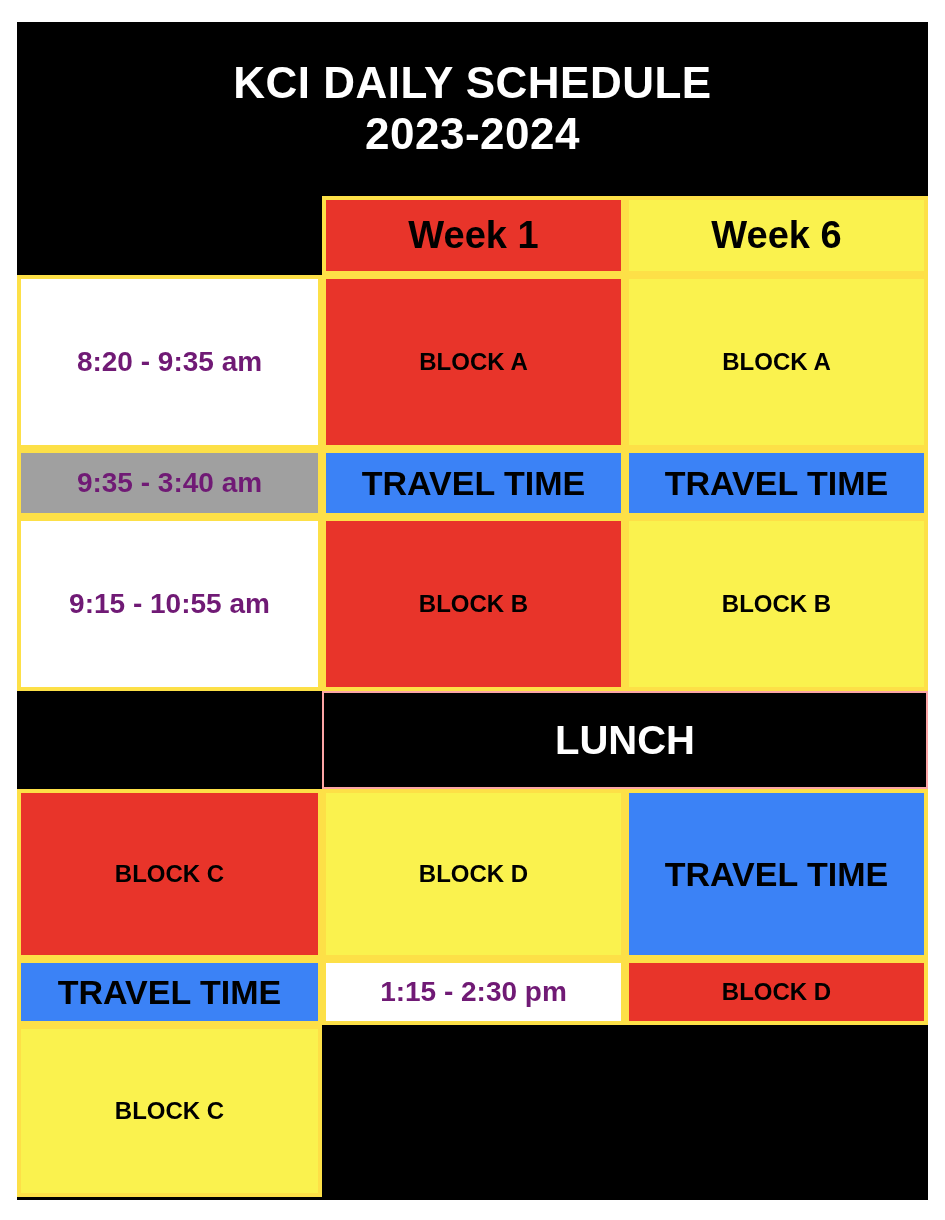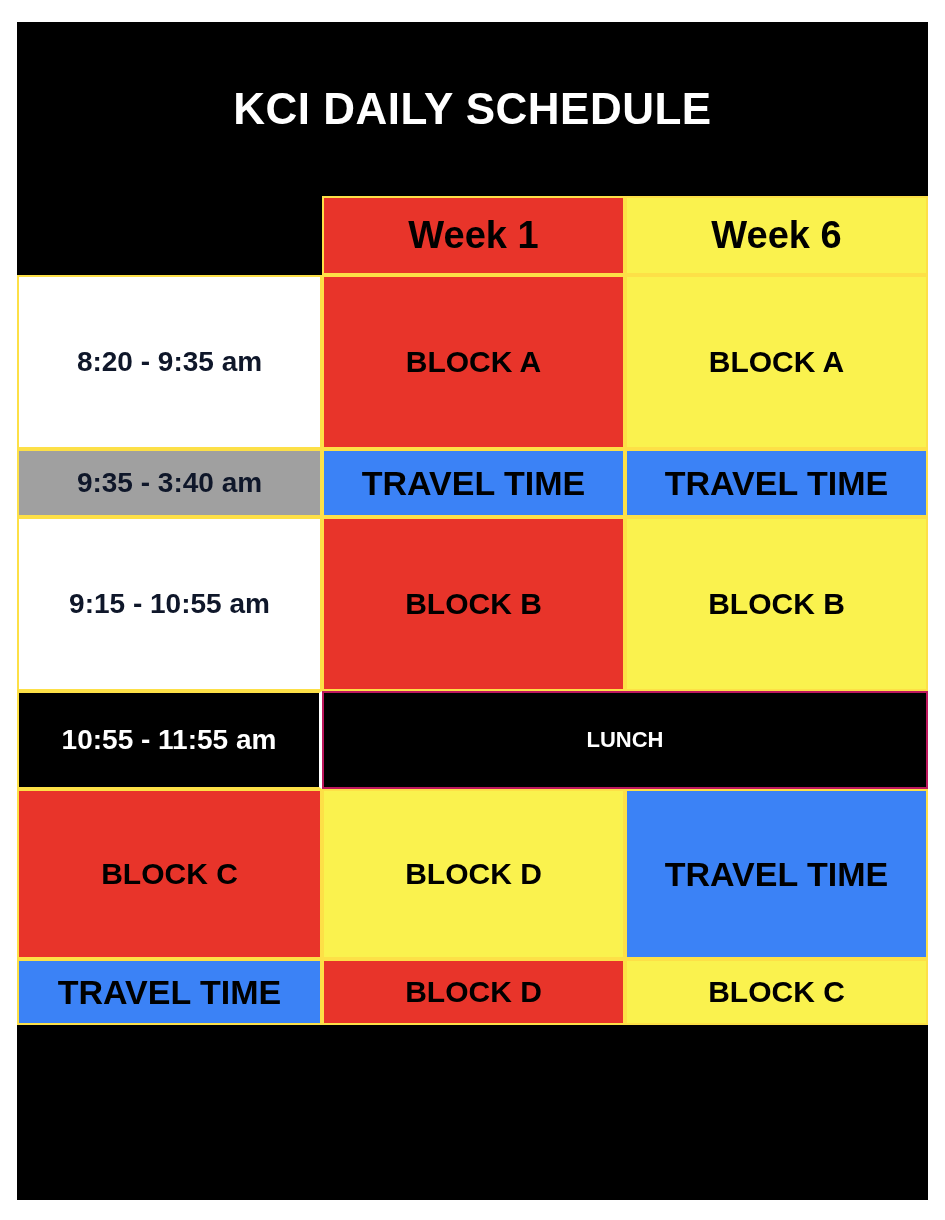--- a/index.html
+++ b/index.html
@@ -22,21 +22,21 @@
     grid-template-rows:174px 79px 174px 68px 174px 98px 170px 66px 172px;
     width:911px;height:1178px;
     background:#000000;
     gap:0;
   }
   .cell{
     box-sizing:border-box;
     display:flex;
     align-items:center;
     justify-content:center;
-    border:2px solid #fde047;
+    border:4px solid #fde047;
     overflow:hidden;
     text-align:center;
   }
   
   .title-block{
     grid-column:1 / span 3;
     grid-row:1 / span 1;
     background:#000000;
     border:none;
     flex-direction:column;
@@ -61,81 +61,82 @@
     border:none;
   }
   .week-head{
     font-size:38px;
     font-weight:bold;
     color:#000000;
   }
   
   .time-cell{
     background:#ffffff;
-    color:#0f172a;
+    color:#701a75;
     font-size:28px;
     font-weight:bold;
   }
   .time-cell.travel{
     background:#A0A0A0;
   }
   .time-cell.lunch{
     background:#000000;
     color:#ffffff;
     border-right:3px solid #ffffff;
   }
   .blk{
-    font-size:30px;
+    font-size:24px;
     font-weight:bold;
     color:#000000;
   }
   .blk.w1{background:#E8342A;}
   .blk.w2{background:#FAF24E;}
   .blk.travel{background:#3b82f6;font-size:34px;}
   .lunch-span{
     grid-column:2 / span 2;
     background:#000000;
     color:#ffffff;
-    font-size:22px;
+    font-size:40px;
     font-weight:bold;
-    border:2px solid #be185d;
+    border:2px solid #fca5a5;
   }
 </style>
 </head>
 <body>
 
 <div id="sheet">
   <div class="grid">
 
     <div class="cell title-block">
       <div class="title-line1">KCI DAILY SCHEDULE</div>
+      <div class="title-line2">2023-2024</div>
     </div>
 
     <div class="cell corner-blank"></div>
     <div class="cell week-head" style="background:#E8342A">Week 1</div>
     <div class="cell week-head" style="background:#FAF24E">Week 6</div>
 
     <div class="cell time-cell">8:20 - 9:35 am</div>
     <div class="cell blk w1">BLOCK A</div>
     <div class="cell blk w2">BLOCK A</div>
 
     <div class="cell time-cell travel">9:35 - 3:40 am</div>
     <div class="cell blk travel">TRAVEL TIME</div>
     <div class="cell blk travel">TRAVEL TIME</div>
 
     <div class="cell time-cell">9:15 - 10:55 am</div>
     <div class="cell blk w1">BLOCK B</div>
     <div class="cell blk w2">BLOCK B</div>
 
-    <div class="cell time-cell lunch">10:55 - 11:55 am</div>
     <div class="cell lunch-span">LUNCH</div>
 
     <div class="cell blk w1">BLOCK C</div>
     <div class="cell blk w2">BLOCK D</div>
 
     <div class="cell blk travel">TRAVEL TIME</div>
     <div class="cell blk travel">TRAVEL TIME</div>
 
+    <div class="cell time-cell">1:15 - 2:30 pm</div>
     <div class="cell blk w1">BLOCK D</div>
     <div class="cell blk w2">BLOCK C</div>
 
   </div>
 </div>
 
 </body></html>

